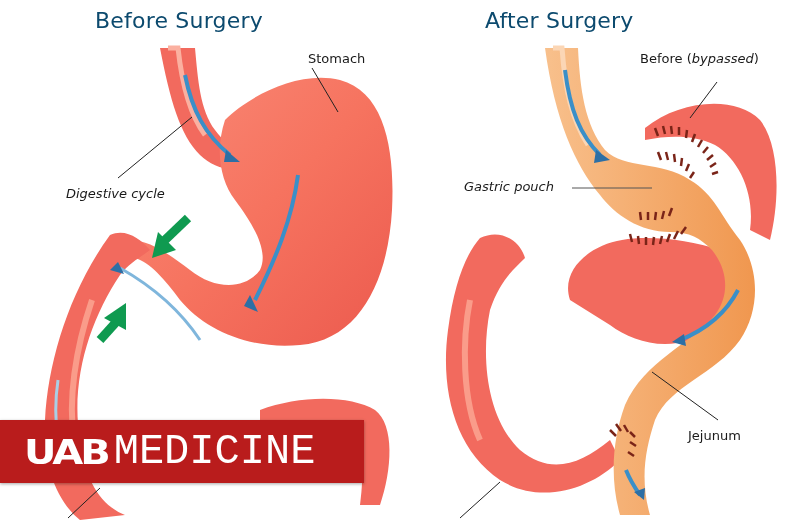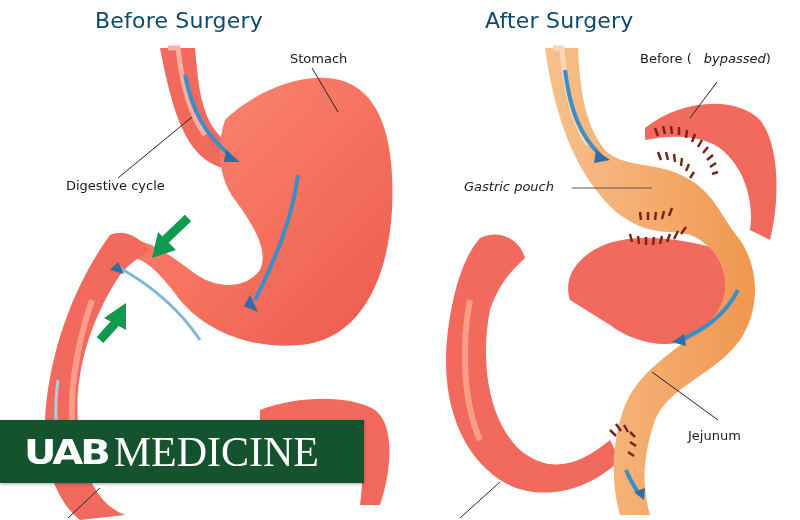--- a/index.html
+++ b/index.html
@@ -1,23 +1,23 @@
 <!DOCTYPE html>
 <html><head>
 <meta charset="utf-8">
 <style>
   html, body { margin: 0; padding: 0; background: #ffffff; }
   body { width: 800px; height: 520px; position: relative; overflow: hidden; font-family: "DejaVu Sans", sans-serif; }
   .title { position: absolute; font-size: 22px; color: #0c4a6e; font-weight: normal; letter-spacing: 0.2px; }
   .label { position: absolute; font-size: 13px; color: #1a1a1a; white-space: nowrap; }
-  .label i { font-style: italic; margin-left: 12px; }
+  .label i { font-style: italic; }
   svg.art { position: absolute; left: 0; top: 0; }
-  .banner { position: absolute; left: 0; top: 420px; width: 364px; height: 63px; background: #14532d; display: flex; align-items: center; box-shadow: 0 1px 3px rgba(0,0,0,0.35); }
+  .banner { position: absolute; left: 0; top: 420px; width: 364px; height: 63px; background: #b91c1c; display: flex; align-items: center; box-shadow: 0 1px 3px rgba(0,0,0,0.35); }
   .banner .uab { margin-left: 24px; font-family: "DejaVu Sans", sans-serif; font-weight: bold; font-size: 40px; color: #ffffff; letter-spacing: -3px; line-height: 1; transform: scaleY(0.85); }
-  .banner .med { margin-left: 6px; font-family: Liberation Serif, serif; font-size: 42px; color: #ffffff; line-height: 1; letter-spacing: 0px; }
+  .banner .med { margin-left: 6px; font-family: Liberation Mono, monospace; font-size: 42px; color: #ffffff; line-height: 1; letter-spacing: 0px; }
 </style>
 </head>
 <body>
 
 <svg class="art" width="800" height="520" viewBox="0 0 800 520">
   <defs>
     <linearGradient id="stomachG" x1="0" y1="0" x2="1" y2="1">
       <stop offset="0" stop-color="#f98a78"></stop>
       <stop offset="0.5" stop-color="#f6735f"></stop>
       <stop offset="1" stop-color="#ec5a4e"></stop>
@@ -123,22 +123,22 @@
     <line x1="717" y1="82" x2="690" y2="118" stroke="#222" stroke-width="1"></line>
     <line x1="572" y1="188" x2="652" y2="188" stroke="#555" stroke-width="1"></line>
     <line x1="718" y1="420" x2="652" y2="372" stroke="#222" stroke-width="1"></line>
     <line x1="460" y1="518" x2="500" y2="482" stroke="#222" stroke-width="1"></line>
   </g>
 </svg>
 
 <div class="title" style="left:95px; top:8px;">Before Surgery</div>
 <div class="title" style="left:485px; top:8px;">After Surgery</div>
 
-<div class="label" style="left:290px; top:51px;">Stomach</div>
-<div class="label" style="left:66px; top:178px;">Digestive cycle</div>
+<div class="label" style="left:308px; top:51px;">Stomach</div>
+<div class="label" style="left:66px; top:186px;font-style:italic;">Digestive cycle</div>
 
 <div class="label" style="left:640px; top:51px;"><span>Before (</span><i>bypassed</i><span>)</span></div>
 <div class="label" style="left:464px; top:179px;font-style:italic;">Gastric pouch</div>
 <div class="label" style="left:688px; top:428px;text-align:right;">Jejunum</div>
 
 <div class="banner">
   <span class="uab">UAB</span>
   <span class="med">MEDICINE</span>
 </div>
 

